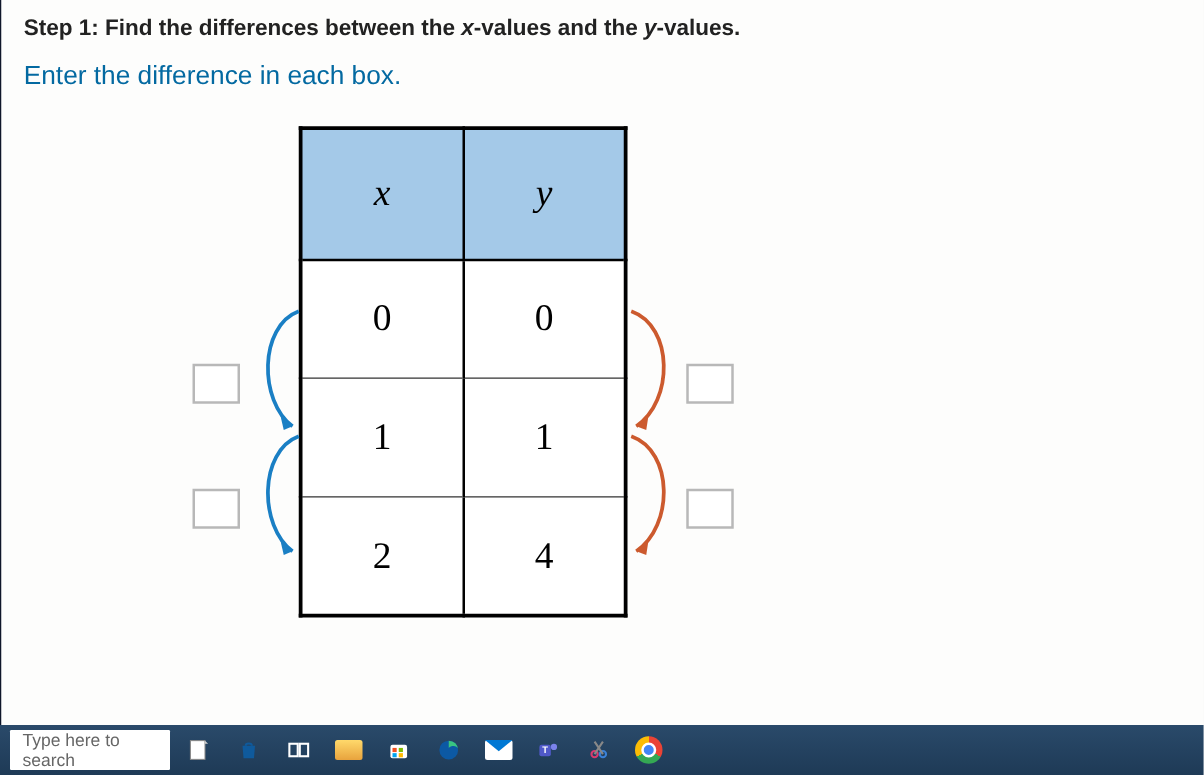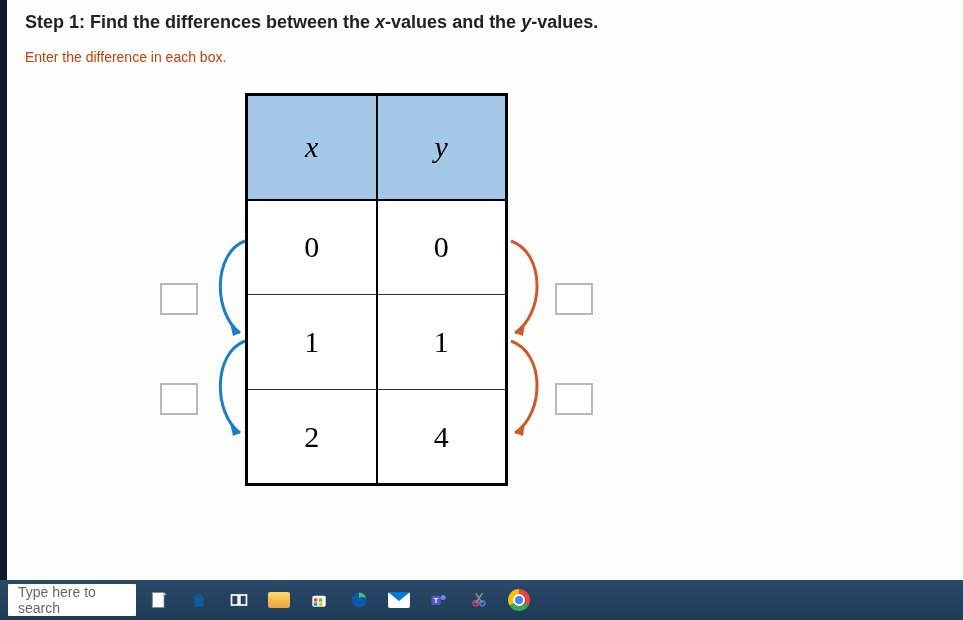--- a/index.html
+++ b/index.html
@@ -8,32 +8,32 @@
       background: #f5f5f5;
       width: 963px;
       height: 620px;
       position: relative;
       overflow: hidden;
     }
     .content {
       padding: 12px 18px;
       background: #fdfdfc;
       height: 580px;
-      border-left: 7px solid #0f172a;
+      border-left: 1px solid #0f172a;
     }
     .step-title {
       font-size: 18px;
       font-weight: bold;
       color: #222;
       margin-bottom: 16px;
     }
     .step-title .var { font-style: italic; }
     .instruction {
-      font-size: 14px;
-      color: #c2410c;
+      font-size: 21px;
+      color: #0369a1;
       margin-bottom: 28px;
     }
     .table-area {
       position: relative;
       margin-left: 220px;
       width: 500px;
     }
     .xy-table {
       border-collapse: collapse;
       border: 3px solid #000;

